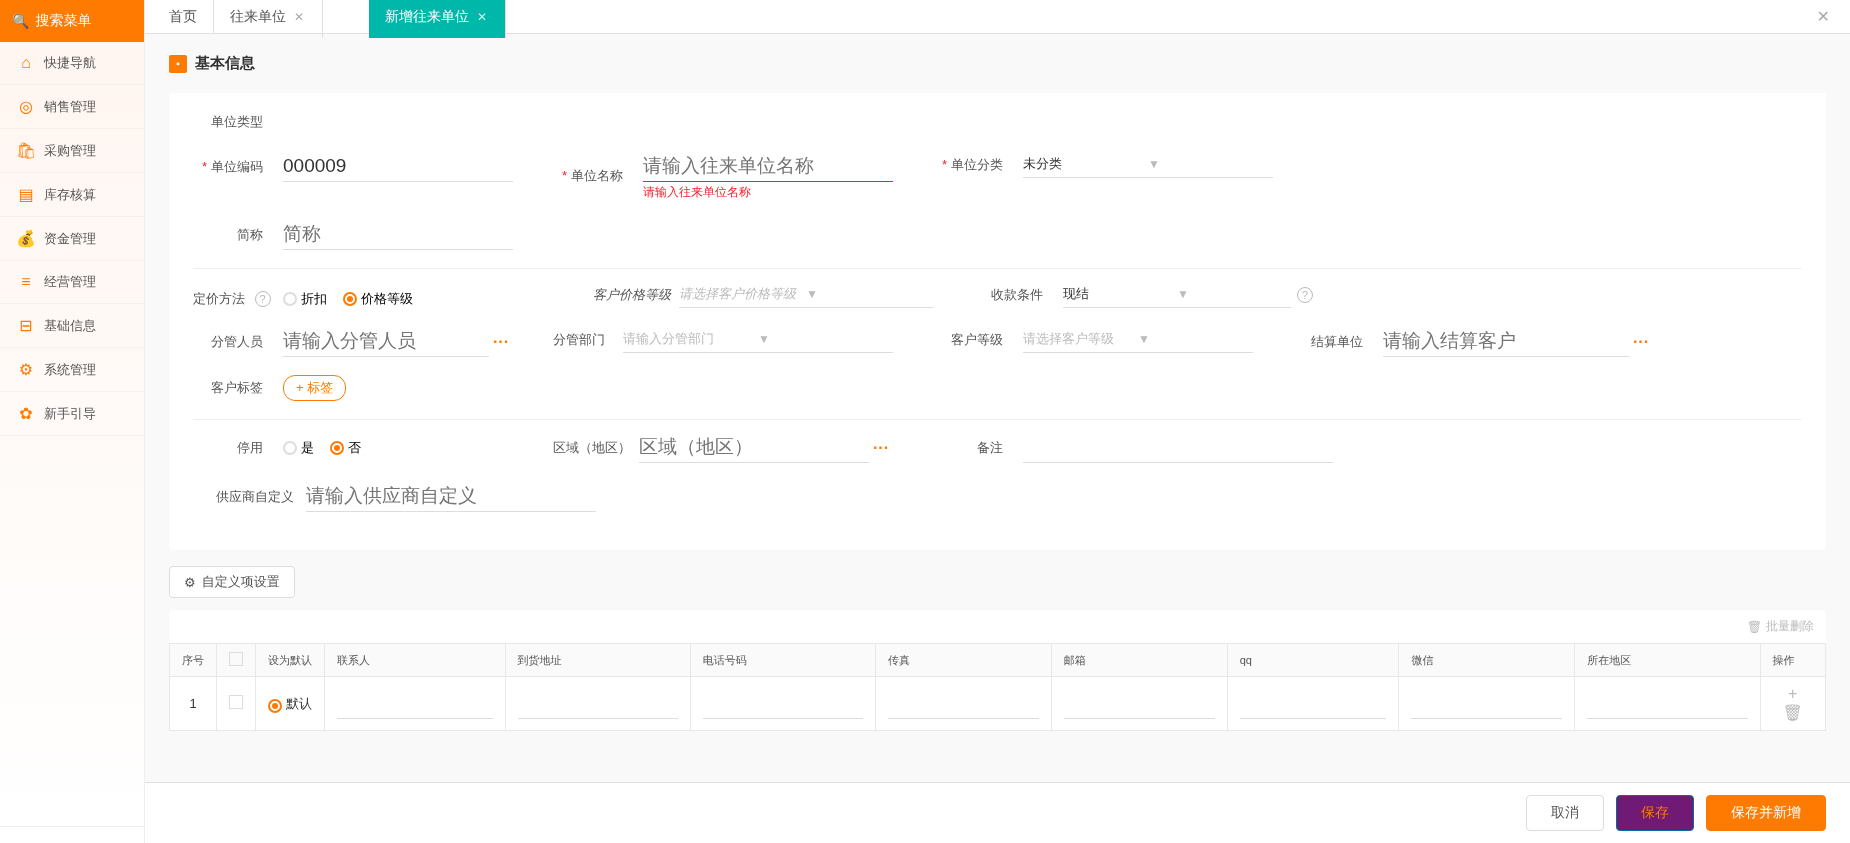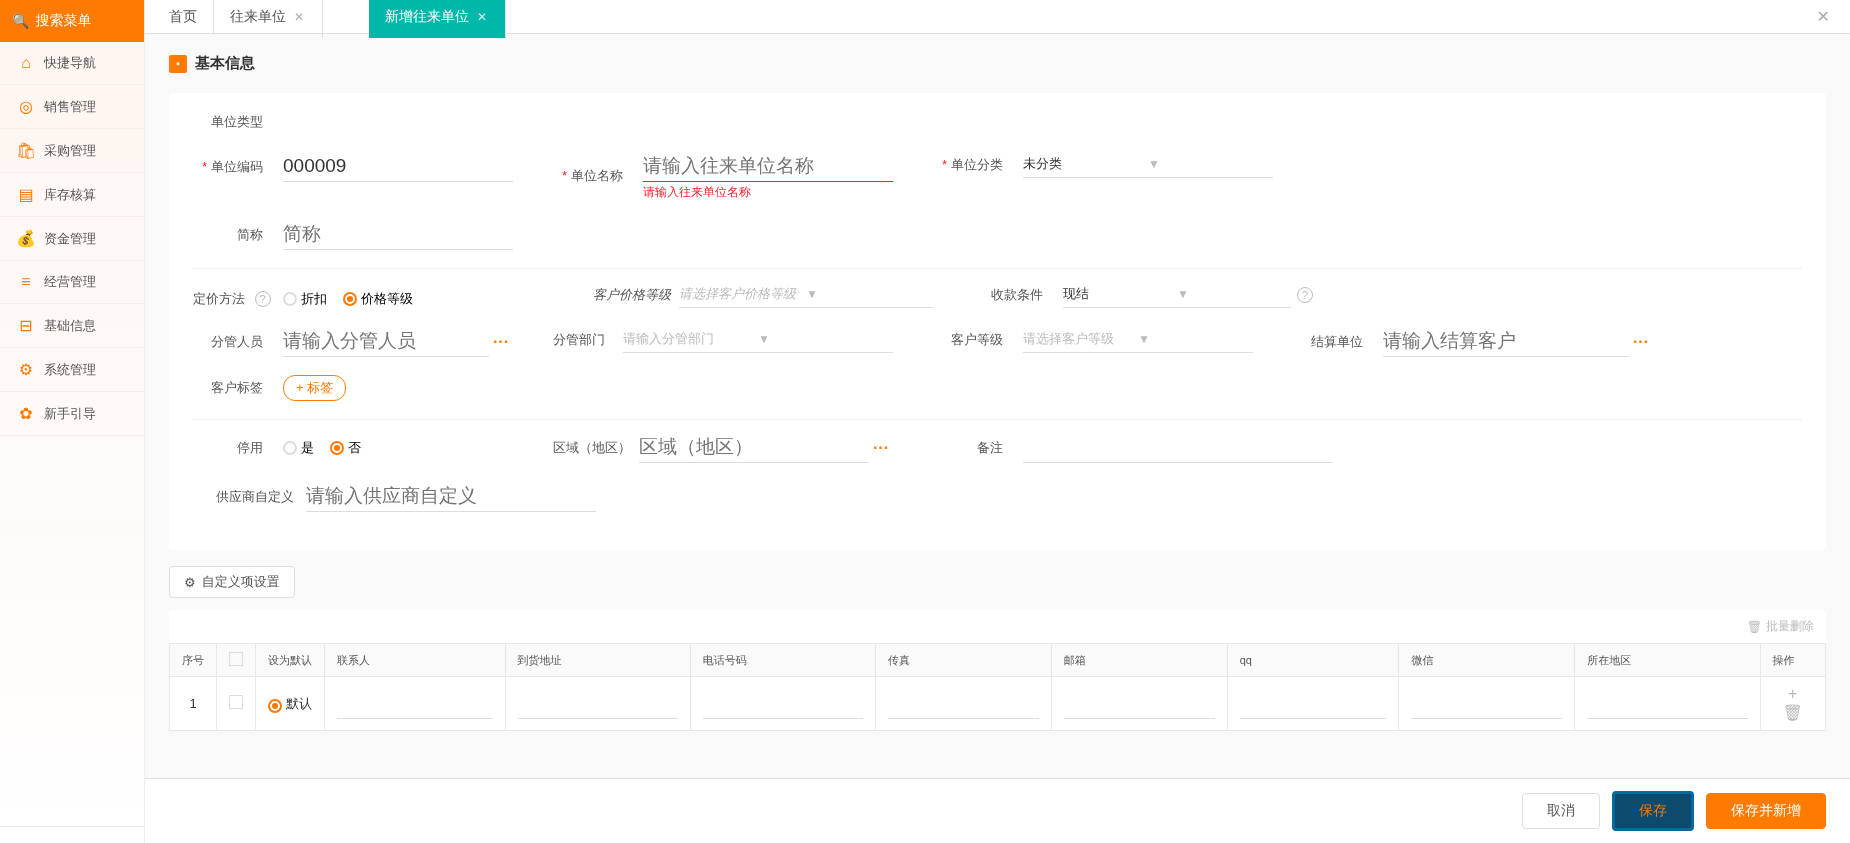--- a/index.html
+++ b/index.html
@@ -374,21 +374,21 @@
     }
     .btn {
       padding: 8px 24px;
       border-radius: 4px;
       cursor: pointer;
       font-size: 14px;
       border: none;
       outline: none;
     }
     .btn-cancel { background: white; border: 1px solid #ddd; color: #555; }
-    .btn-save { background: #0c4a6e; border: 3px solid #0369a1; color: #ff7a00; }
+    .btn-save { background: #701a75; border: 1px solid #0369a1; color: #ff7a00; }
     .btn-save-new { background: #ff7a00; color: white; border: 1px solid #ff7a00; }
 
     .checkbox-box {
       width: 14px;
       height: 14px;
       border: 1px solid #ddd;
       display: inline-block;
     }
 
     .input-with-more {

